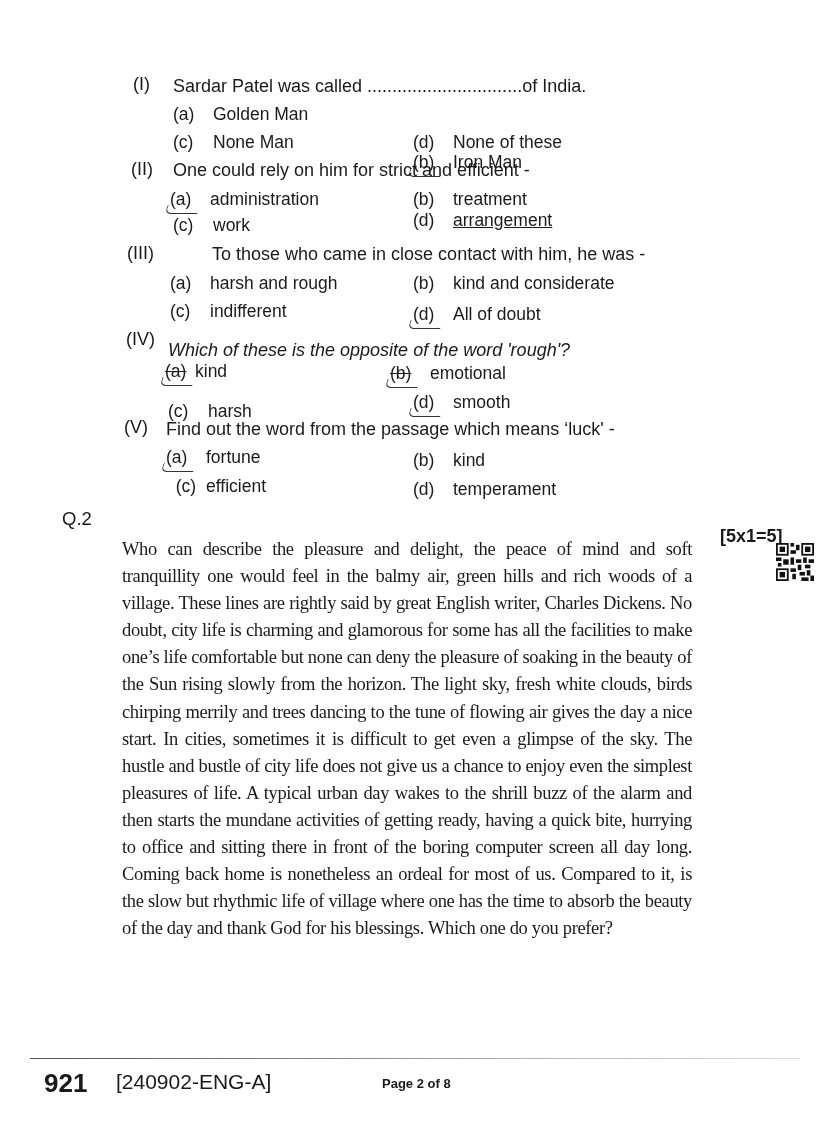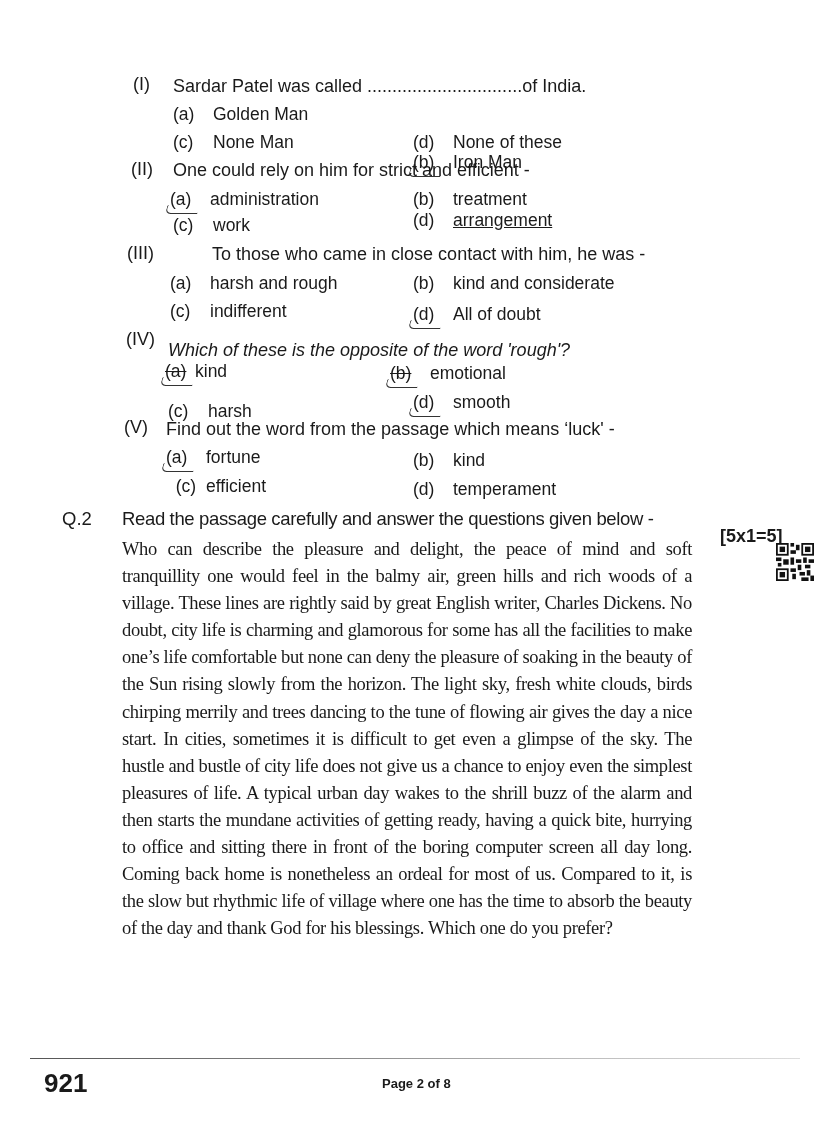--- a/index.html
+++ b/index.html
@@ -78,21 +78,20 @@
   <div>
     <span class="q-row qnum" style="left:124px;top:417px;">(V)</span>
     <span class="q-row qtext" style="left:166px;top:419px;">Find out the word from the passage which means ‘luck' -</span>
     <div class="opt" style="left:166px;top:447px;"><span class="lbl mark">(a)</span><span>fortune</span></div>
     <div class="opt" style="left:413px;top:450px;"><span class="lbl">(b)</span><span>kind</span></div>
     <div class="opt" style="left:166px;top:476px;text-align:center;"><span class="lbl">(c)</span><span>efficient</span></div>
     <div class="opt" style="left:413px;top:479px;"><span class="lbl">(d)</span><span>temperament</span></div>
   </div>
 
   <span class="q2-num">Q.2</span>
-  <span class="q2-title">Read the passage carefully and answer the questions given below -</span>
   <span class="marks">[5x1=5]</span>
 
   <svg class="qr" viewBox="0 0 21 21">
     <rect x="0" y="0" width="7" height="7" fill="#111"></rect>
       <rect x="1" y="1" width="5" height="5" fill="#fff"></rect>
       <rect x="2" y="2" width="3" height="3" fill="#111"></rect>
     <rect x="14" y="0" width="7" height="7" fill="#111"></rect>
       <rect x="15" y="1" width="5" height="5" fill="#fff"></rect>
       <rect x="16" y="2" width="3" height="3" fill="#111"></rect>
     <rect x="0" y="14" width="7" height="7" fill="#111"></rect>
@@ -115,14 +114,15 @@
       <rect x="13" y="16" width="3" height="2" fill="#111"></rect>
     <rect x="17" y="15" width="2" height="3" fill="#111"></rect>
       <rect x="14" y="19" width="4" height="2" fill="#111"></rect>
       <rect x="19" y="18" width="2" height="3" fill="#111"></rect>
   </svg>
 
   <p class="passage" style="margin:0;">Who can describe the pleasure and delight, the peace of mind and soft tranquillity one would feel in the balmy air, green hills and rich woods of a village. These lines are rightly said by great English writer, Charles Dickens. No doubt, city life is charming and glamorous for some has all the facilities to make one’s life comfortable but none can deny the pleasure of soaking in the beauty of the Sun rising slowly from the horizon. The light sky, fresh white clouds, birds chirping merrily and trees dancing to the tune of flowing air gives the day a nice start. In cities, sometimes it is difficult to get even a glimpse of the sky. The hustle and bustle of city life does not give us a chance to enjoy even the simplest pleasures of life. A typical urban day wakes to the shrill buzz of the alarm and then starts the mundane activities of getting ready, having a quick bite, hurrying to office and sitting there in front of the boring computer screen all day long. Coming back home is nonetheless an ordeal for most of us. Compared to it, is the slow but rhythmic life of village where one has the time to absorb the beauty of the day and thank God for his blessings. Which one do you prefer?</p>
 
   <div class="footer-line"></div>
   <span class="footer-code">921</span>
+  <span class="footer-paper">[240902-ENG-A]</span>
   <span class="footer-page">Page 2 of 8</span>
 </div>
 
 </body></html>

